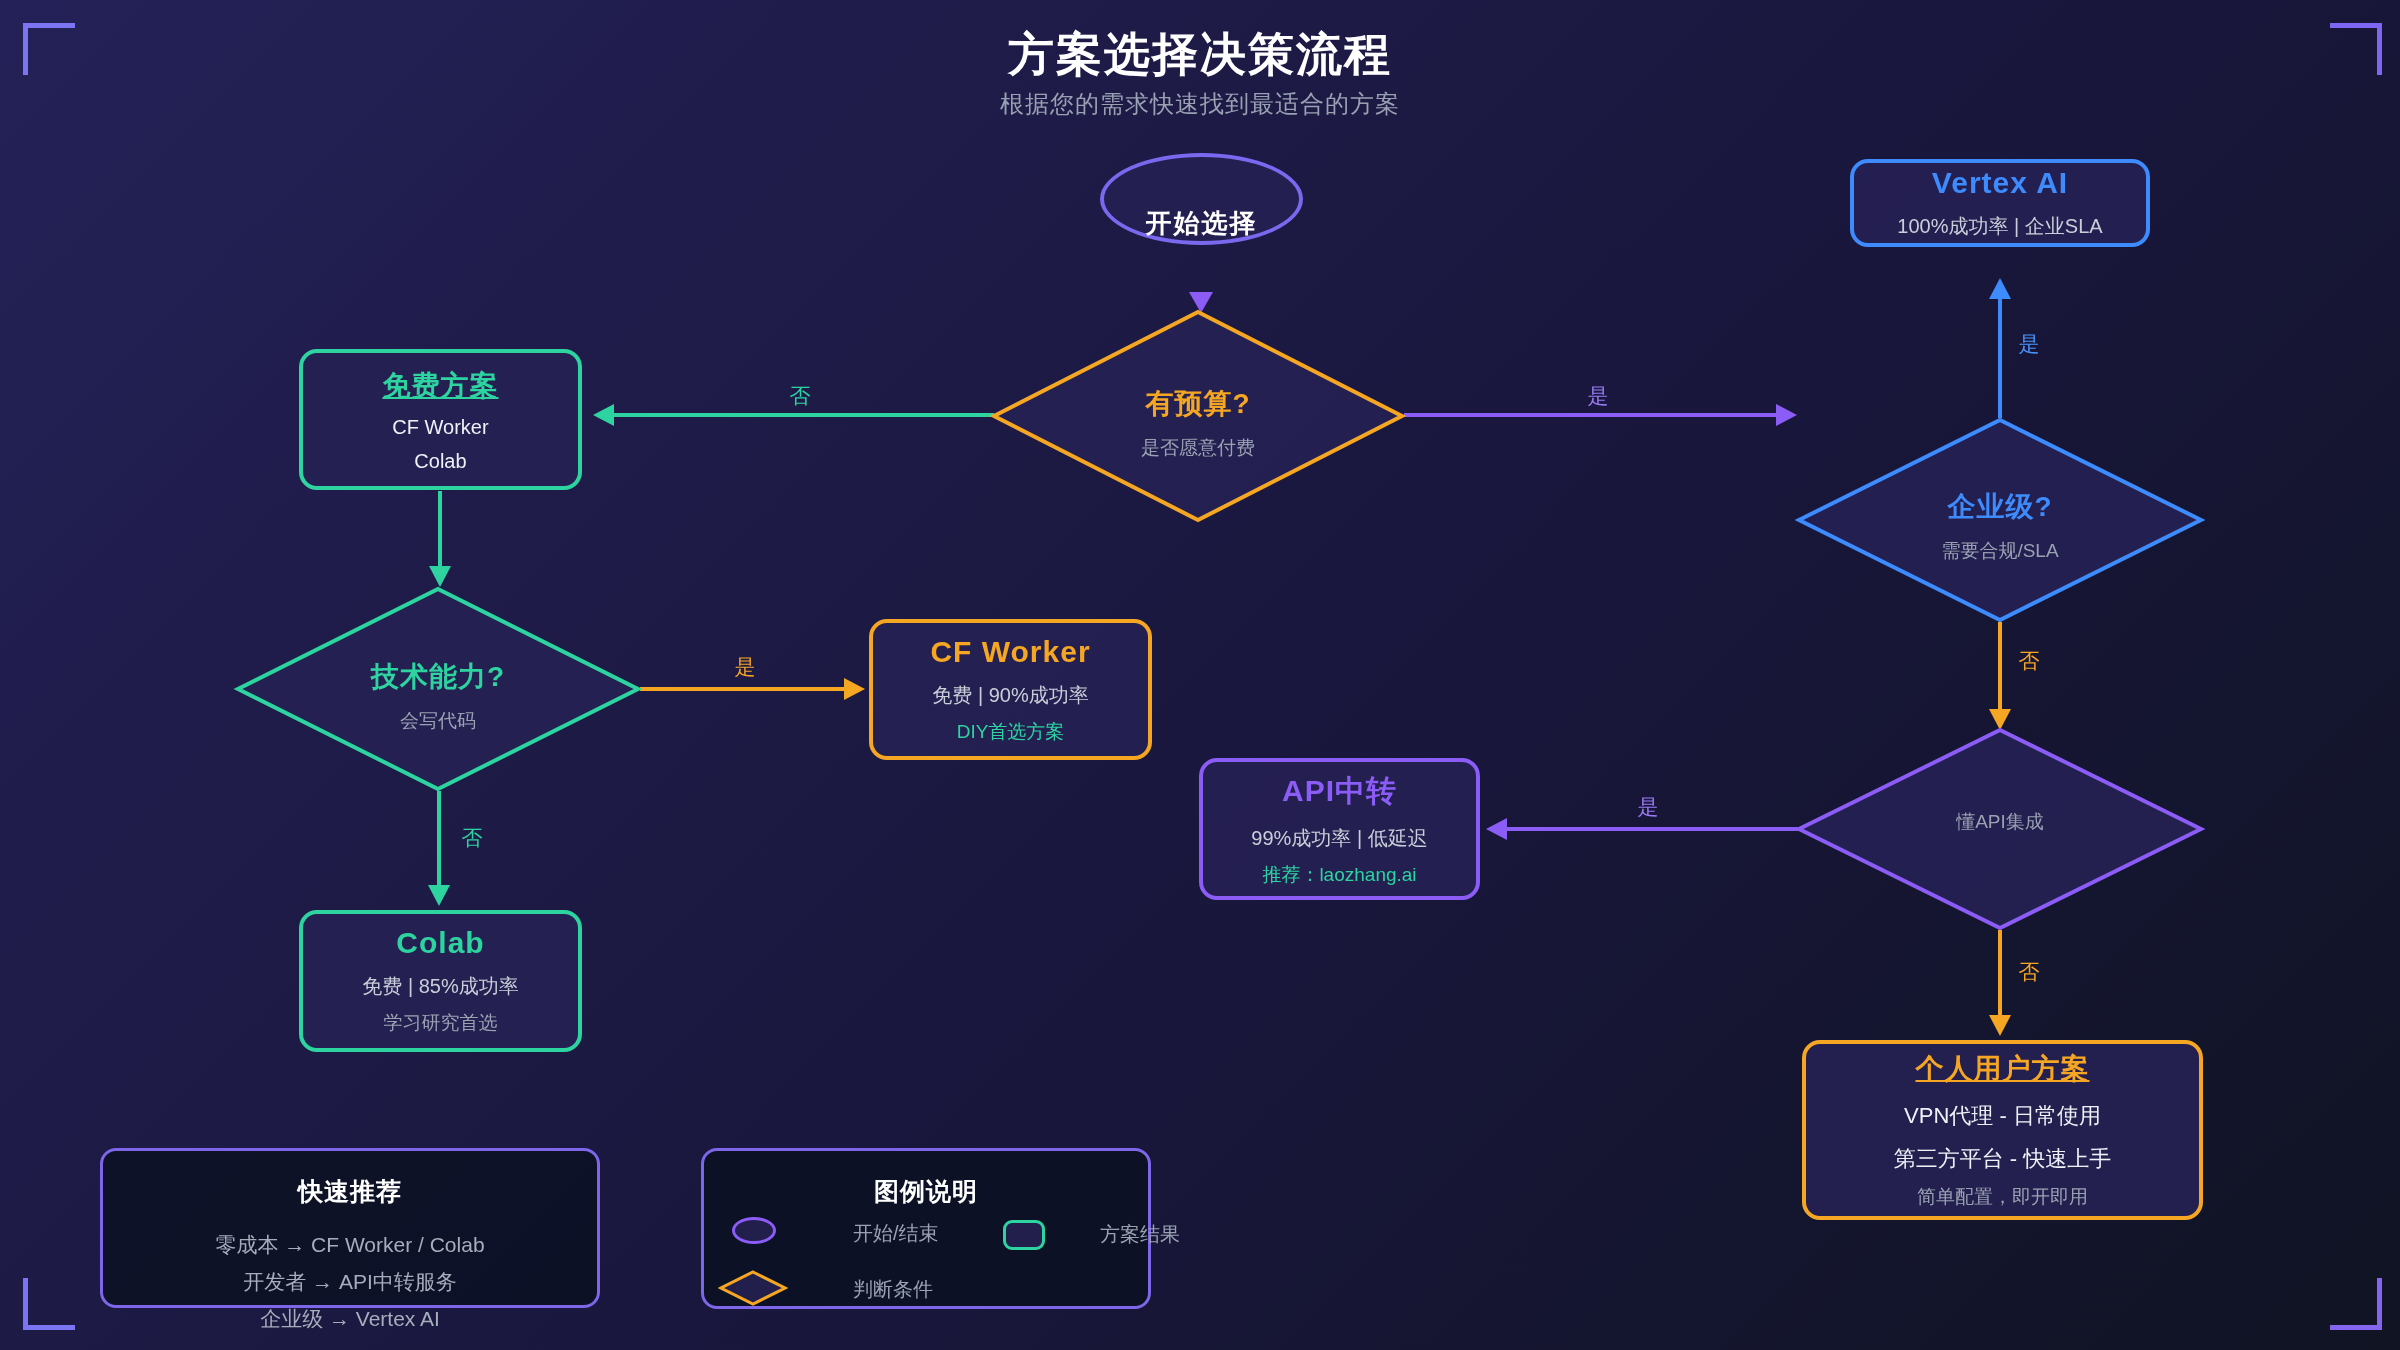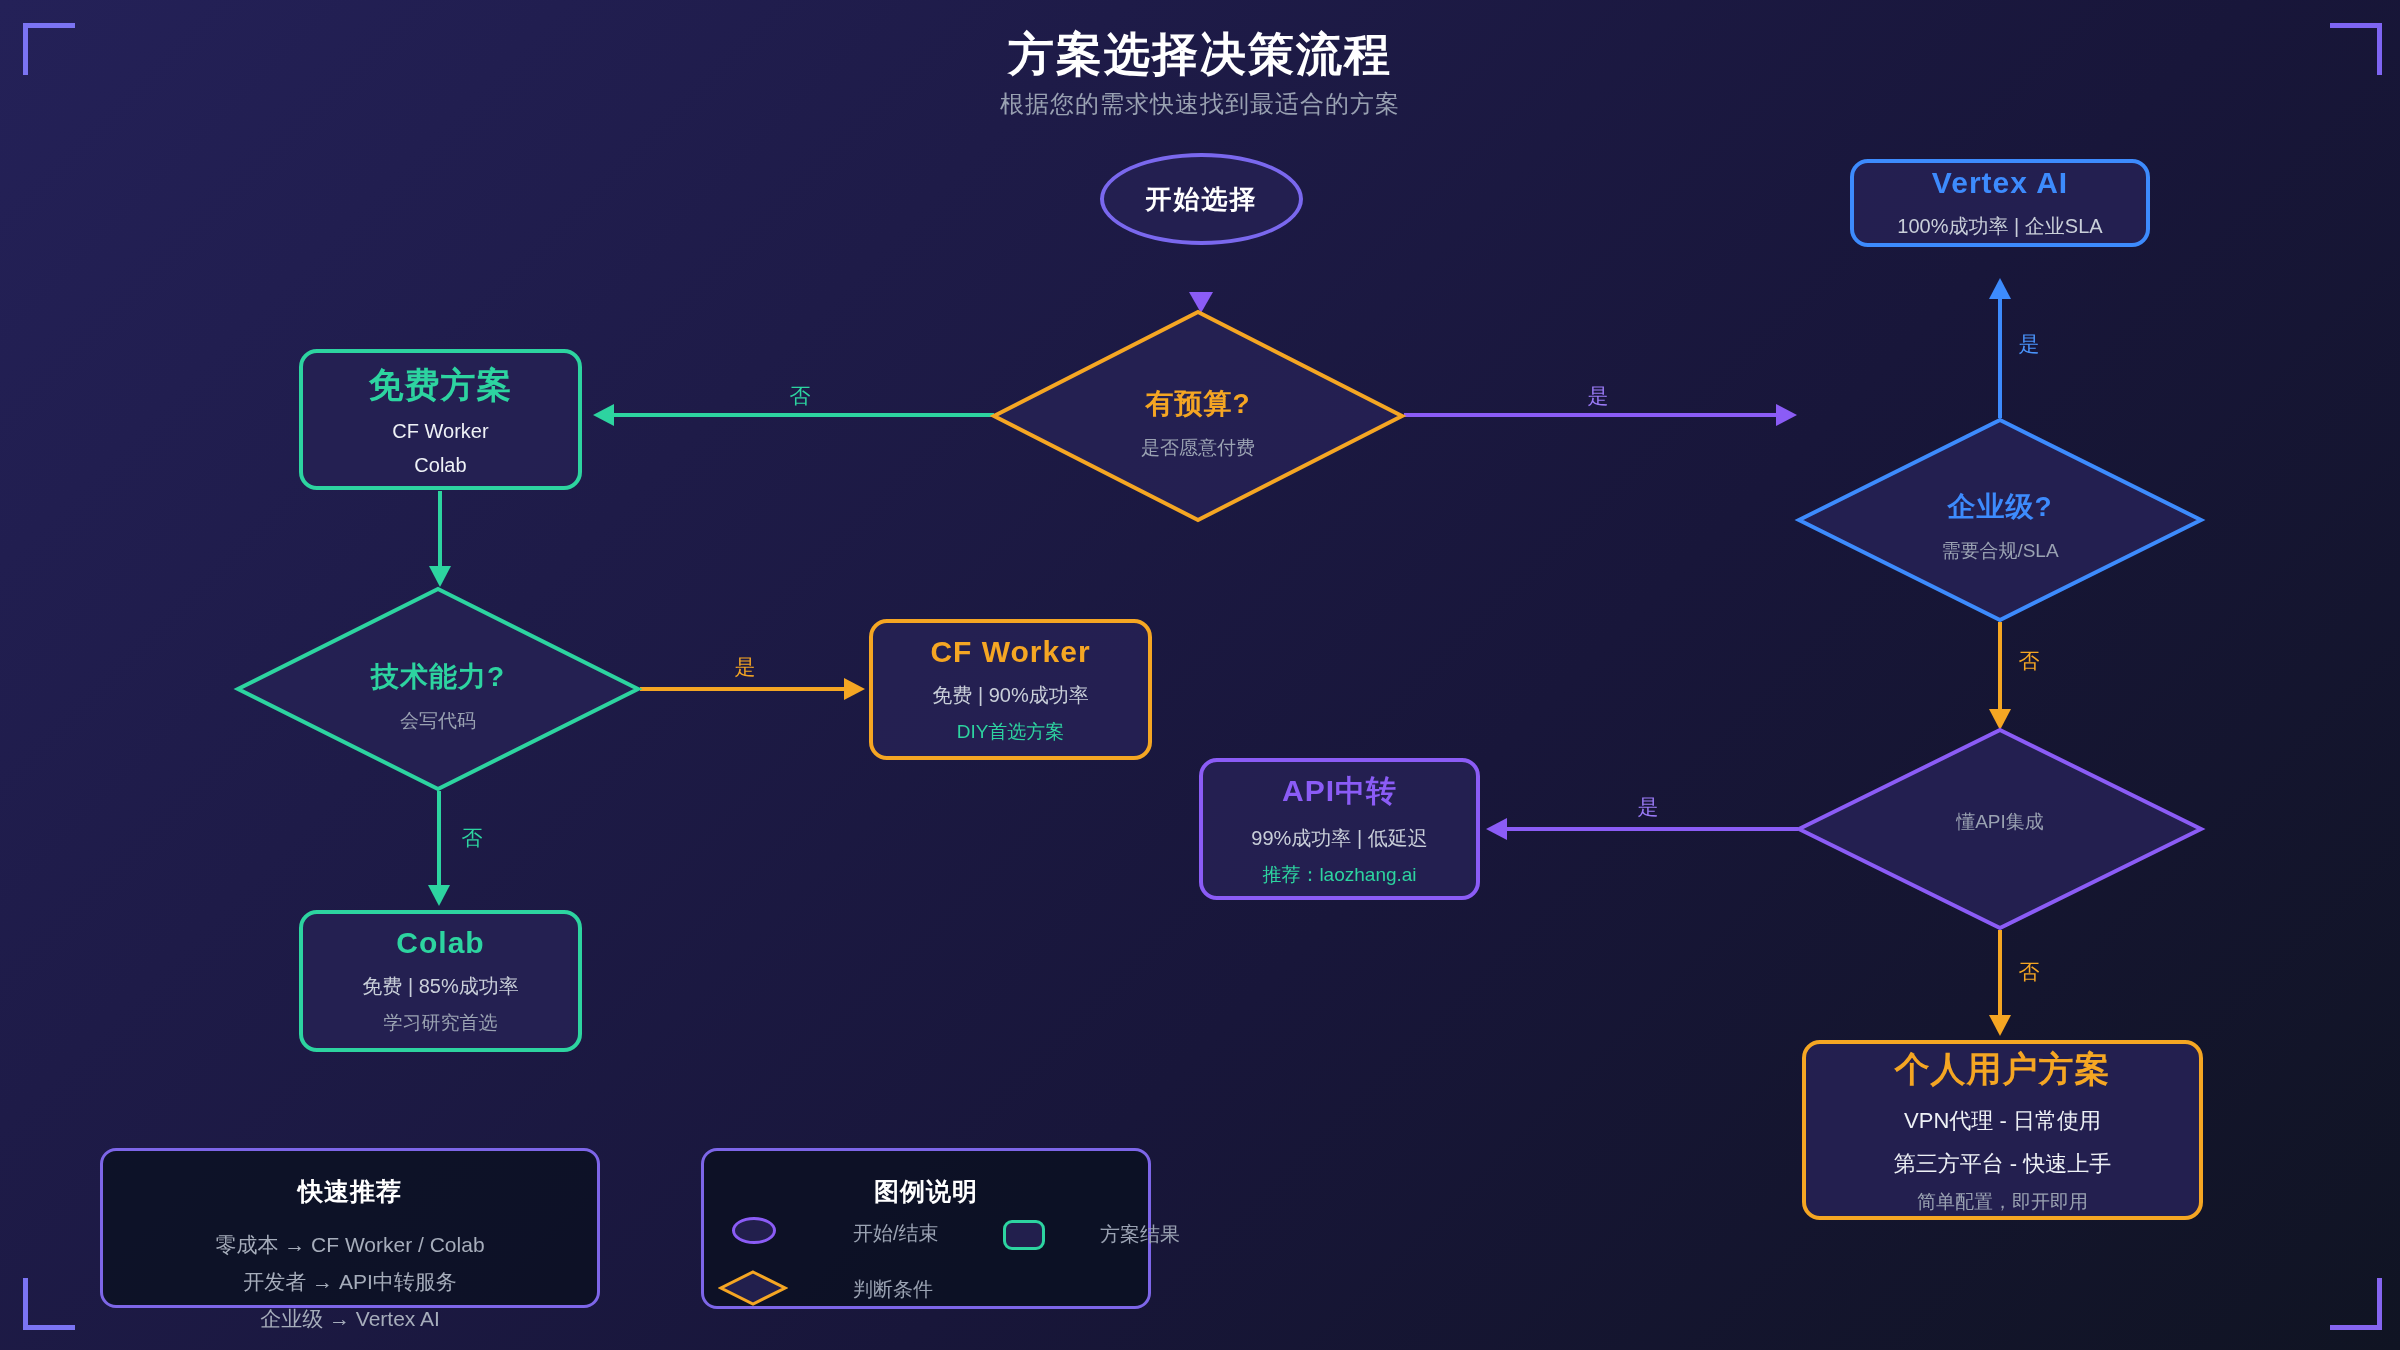--- a/index.html
+++ b/index.html
@@ -22,34 +22,34 @@
   
   svg.layer{position:absolute;left:0;top:0;}
   .edge{stroke-width:4;fill:none;}
   .e-green{stroke:#2dd4a0}.e-orange{stroke:#f5a623}.e-purple{stroke:#8b5cf6}.e-blue{stroke:#3d8bfd}
   .ah-green{fill:#2dd4a0}.ah-orange{fill:#f5a623}.ah-purple{fill:#8b5cf6}.ah-blue{fill:#3d8bfd}
   .diamond{fill:rgba(37,33,82,0.92);stroke-width:4;}
   .d-orange{stroke:#f5a623}.d-green{stroke:#2dd4a0}.d-blue{stroke:#3d8bfd}.d-purple{stroke:#8b5cf6}
   
   .start-ellipse{position:absolute;left:1100px;top:153px;width:203px;height:92px;
     border:4px solid #7a68ee;border-radius:50%;background:rgba(37,33,82,0.85);
-    display:flex;align-items:center;justify-content:center;box-sizing:border-box;}
+    display:flex;align-items:flex-end;justify-content:center;box-sizing:border-box;}
   .start-ellipse span{color:#ffffff;font-size:26px;font-weight:bold;letter-spacing:2px;}
   
   .dlabel{position:absolute;width:380px;text-align:center;}
   .dtitle{font-size:28px;font-weight:bold;letter-spacing:1px;}
   .dsub{font-size:19px;color:#9aa2b2;margin-top:12px;}
   
   .node-box{position:absolute;border-radius:18px;background:rgba(37,33,82,0.92);
     display:flex;flex-direction:column;align-items:center;justify-content:center;
     text-align:center;box-sizing:border-box;}
   .b-green{border:4px solid #2dd4a0}.b-orange{border:4px solid #f5a623}
   .b-blue{border:4px solid #3d8bfd}.b-purple{border:4px solid #8b5cf6}
   .box-title{font-weight:bold;font-size:30px;letter-spacing:1px;}
-  .box-title.sm{font-size:35px;}
+  .box-title.sm{font-size:28px;text-decoration:underline;}
   .t-green{color:#2dd4a0}.t-orange{color:#f5a623}.t-blue{color:#3d8bfd}.t-purple{color:#8b5cf6}
   .box-line{font-size:20px;color:#eef1f6;margin-top:11px;}
   .box-line.big{font-size:22px;margin-top:13px;}
   .box-stats{font-size:20px;color:#c9cfd9;margin-top:13px;}
   .note-green{font-size:19px;color:#2dd4a0;margin-top:10px;}
   .note-gray{font-size:19px;color:#9aa2b2;margin-top:10px;}
   
   .edge-label{position:absolute;transform:translate(-50%,-50%);font-size:21px;font-weight:500;}
   .l-green{color:#2dd4a0}.l-orange{color:#f5a623}.l-purple{color:#9b7bf8}.l-blue{color:#4a95fd}
   

